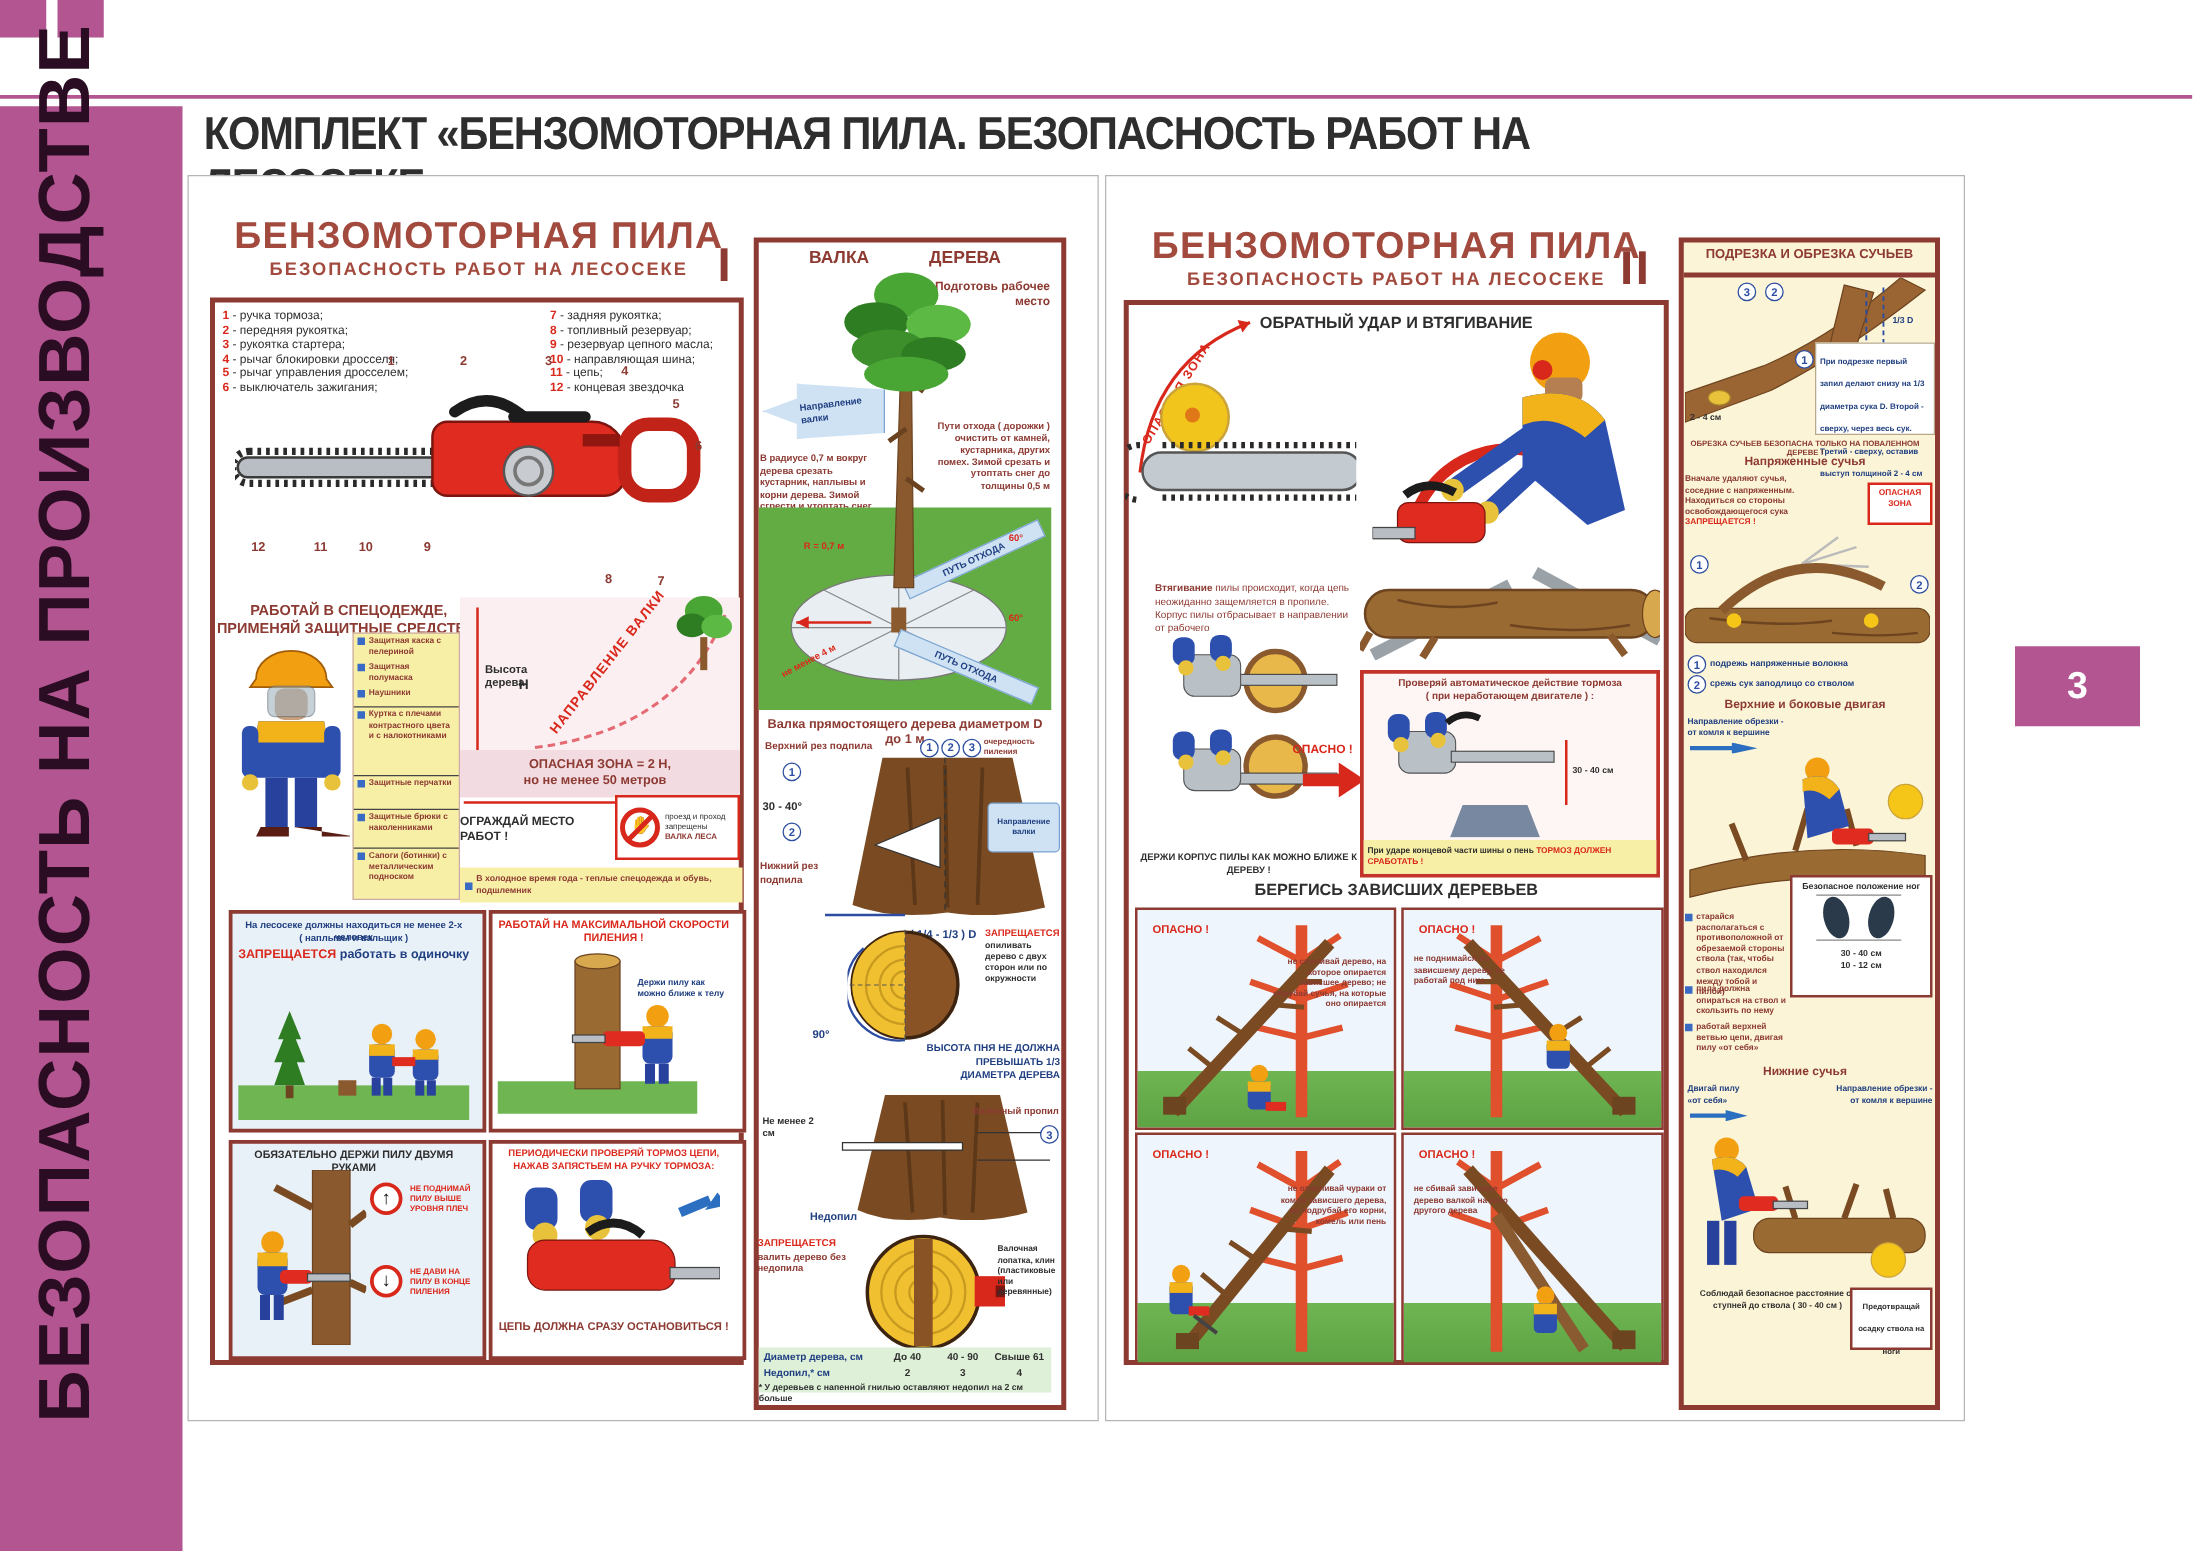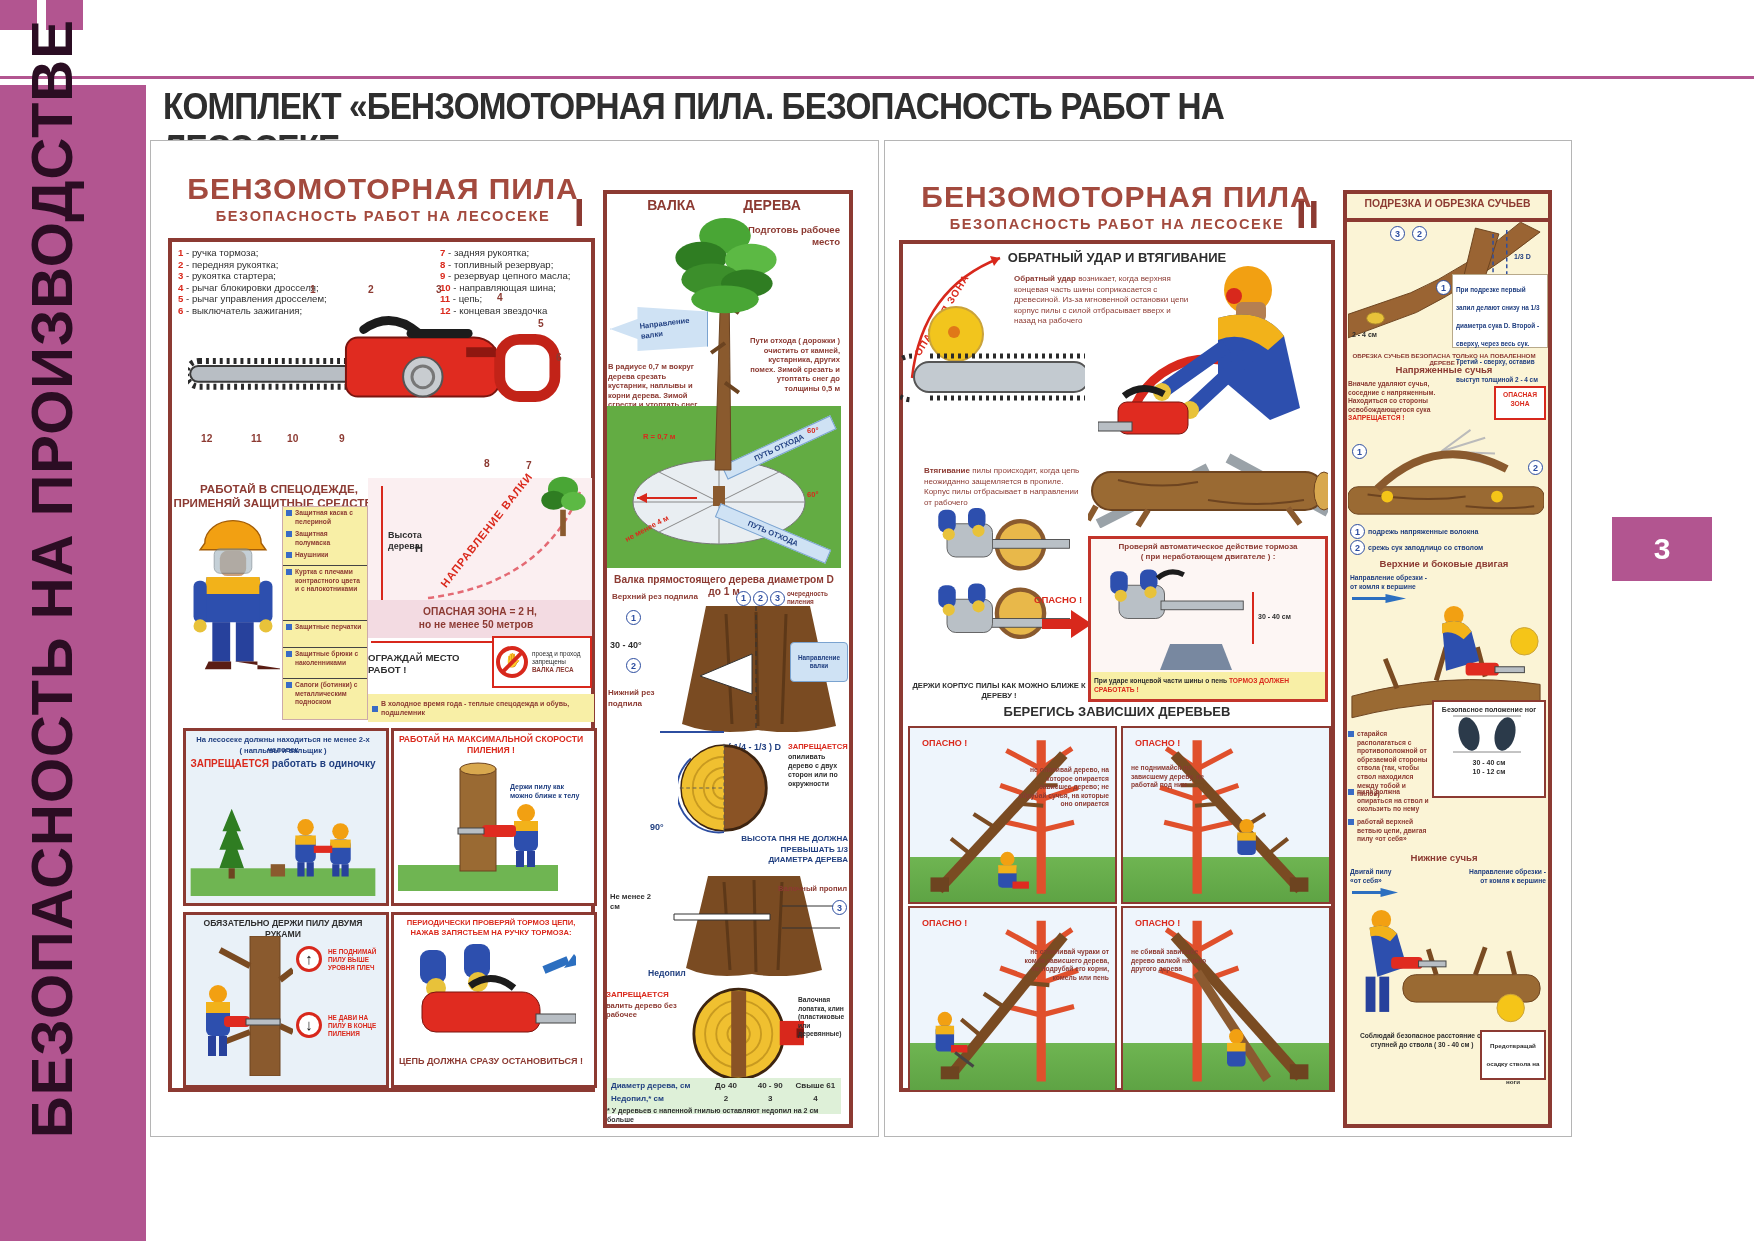--- a/index.html
+++ b/index.html
@@ -362,21 +362,21 @@
     <path d="M60 6 l6 88 M90 4 l2 92 M118 6 l-4 88" stroke="#5d3818" stroke-width="3"></path>
     <path d="M10 38 h96 l0 6 h-96 z" fill="#fff" stroke="#333"></path>
     <path d="M118 30 h58 M118 52 h58" stroke="#333" stroke-width="1"></path>
   </svg>
   <div class="a b dk f75" style="left:610px;top:892px;width:46px">Не менее 2 см</div>
   <div class="a b dr f75" style="left:778px;top:884px;width:72px">Валочный пропил</div>
   <span class="circ a" style="left:832px;top:900px">3</span>
   <div class="a b bl f85" style="left:648px;top:968px">Недопил</div>
   <div class="a" style="left:606px;top:990px;width:82px">
     <div class="b rd f8">ЗАПРЕЩАЕТСЯ</div>
-    <div class="b dr f75">валить дерево без рабочее</div>
+    <div class="b dr f75">валить дерево без недопила</div>
   </div>
   <svg class="a" viewBox="0 0 120 104" style="left:692px;top:982px;width:112px;height:104px">
     <circle cx="50" cy="52" r="48" fill="#f0c030" stroke="#3d2410" stroke-width="3"></circle>
     <circle cx="50" cy="52" r="36" fill="none" stroke="#c89a20" stroke-width="2"></circle>
     <circle cx="50" cy="52" r="24" fill="none" stroke="#c89a20" stroke-width="2"></circle>
     <circle cx="50" cy="52" r="12" fill="none" stroke="#c89a20" stroke-width="2"></circle>
     <rect x="42" y="6" width="16" height="92" fill="#8a5325"></rect>
     <rect x="94" y="38" width="26" height="26" fill="#d8281c"></rect>
     <rect x="112" y="46" width="8" height="10" fill="#7a150f"></rect>
   </svg>
@@ -397,24 +397,20 @@
   </div>
   <div class="a b dk f7" style="left:607px;top:1106px;width:240px">* У деревьев с напенной гнилью оставляют недопил на 2 см больше</div>
 
   <div class="poster" style="left:884px;top:140px;width:686px;height:995px"></div>
   <div class="a c b" style="left:899px;top:180px;width:436px;font-size:30px;color:#a34a3e;letter-spacing:1px">БЕНЗОМОТОРНАЯ ПИЛА</div>
   <div class="a c b" style="left:899px;top:216px;width:436px;font-size:14.6px;color:#a34a3e;letter-spacing:1.6px">БЕЗОПАСНОСТЬ РАБОТ НА ЛЕСОСЕКЕ</div>
   <div class="a b dr" style="left:1296px;top:194px;font-size:38px;letter-spacing:2px">II</div>
 
   <div class="redbox" style="left:899px;top:240px;width:428px;height:844px"></div>
   <div class="a c b dk f13" style="left:905px;top:250px;width:424px">ОБРАТНЫЙ УДАР И ВТЯГИВАНИЕ</div>
-  <div class="a f8" style="left:1014px;top:274px;width:178px">
-    <span class="b dr">Обратный удар</span>
-    <span class="dr">возникает, когда верхняя концевая часть шины соприкасается с древесиной. Из-за мгновенной остановки цепи корпус пилы с силой отбрасывает вверх и назад на рабочего</span>
-  </div>
   <svg class="a" viewBox="0 0 110 130" style="left:902px;top:252px;width:110px;height:130px">
     <path d="M98 6 Q20 36 10 126" fill="none" stroke="#d8281c" stroke-width="2.5"></path>
     <polygon points="98,6 88,4 92,14" fill="#d8281c"></polygon>
   </svg>
   <div class="a b rd" style="left:912px;top:352px;font-size:10px;letter-spacing:1px;transform:rotate(-58deg);transform-origin:left top">ОПАСНАЯ ЗОНА</div>
   <div class="a" style="left:928px;top:306px;width:52px;height:52px;border-radius:50%;background:#f2c51d;border:2px solid #caa33a"></div>
   <div class="a" style="left:948px;top:326px;width:12px;height:12px;border-radius:50%;background:#e07818"></div>
   <svg class="a" viewBox="0 0 185 58" style="left:900px;top:346px;width:185px;height:58px">
     <rect x="14" y="16" width="175" height="30" rx="15" fill="#c3cad0" stroke="#555" stroke-width="2"></rect>
     <path d="M12 10 a22 22 0 0 0 0 44" fill="none" stroke="#2a2a2a" stroke-width="5" stroke-dasharray="3 4"></path>

